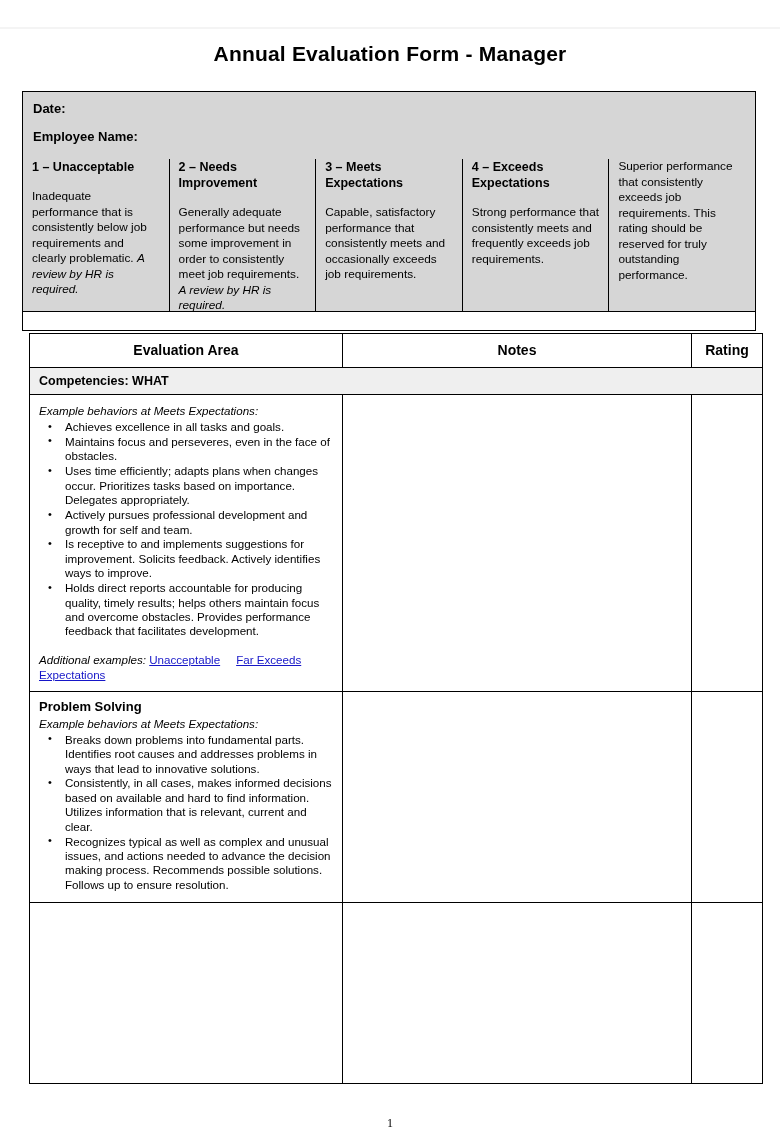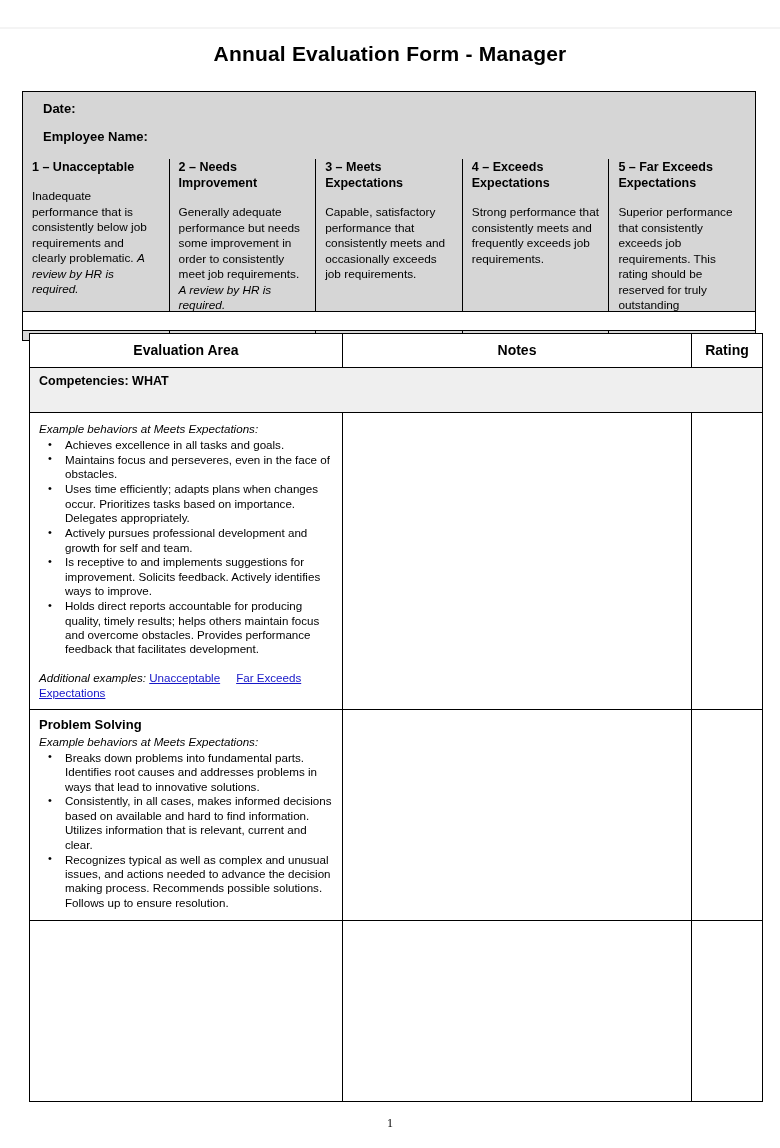--- a/index.html
+++ b/index.html
@@ -48,21 +48,21 @@
   .scale-table {
     position: absolute;
     top: 91px;
     left: 22px;
     width: 734px;
     border: 1.6px solid #000;
     background: #d6d6d6;
     box-sizing: border-box;
   }
   .scale-head {
-    padding: 9px 10px 2px 20px;
+    padding: 9px 10px 2px 10px;
   }
   .scale-head .field {
     font-size: 13px;
     font-weight: bold;
     margin-bottom: 13px;
   }
   .scale-cols {
     display: flex;
     align-items: stretch;
   }
@@ -130,21 +130,21 @@
     padding: 8px 4px 9px 4px;
   }
 
   .section-row {
     background: #efefef;
     border-bottom: 1.4px solid #000;
   }
   .section-row .section-cell {
     font-size: 12.5px;
     font-weight: bold;
-    padding: 6px 0 24px 9px;
+    padding: 6px 0 6px 9px;
     width: 100%;
   }
 
   .content-cell {
     padding: 7px 9px 9px 9px;
   }
   .comp-title {
     font-size: 13px;
     font-weight: bold;
     line-height: 1.2;
@@ -227,21 +227,20 @@
         <div class="lvl-title">3 – Meets Expectations</div>
         <div class="lvl-desc"><span>Capable, satisfactory performance that consistently meets and occasionally exceeds job requirements.</span><em></em></div>
       </div>
 
       <div class="scale-col">
         <div class="lvl-title">4 – Exceeds Expectations</div>
         <div class="lvl-desc"><span>Strong performance that consistently meets and frequently exceeds job requirements.</span><em></em></div>
       </div>
 
       <div class="scale-col">
-        <div class="lvl-title">5 – Far Exceeds Expectations</div>
         <div class="lvl-desc"><span>Superior performance that consistently exceeds job requirements. This rating should be reserved for truly outstanding performance.</span><em></em></div>
       </div>
 
     </div>
   </div>
 
   <div class="spacer-row"></div>
 
   <div class="main-table">
 

